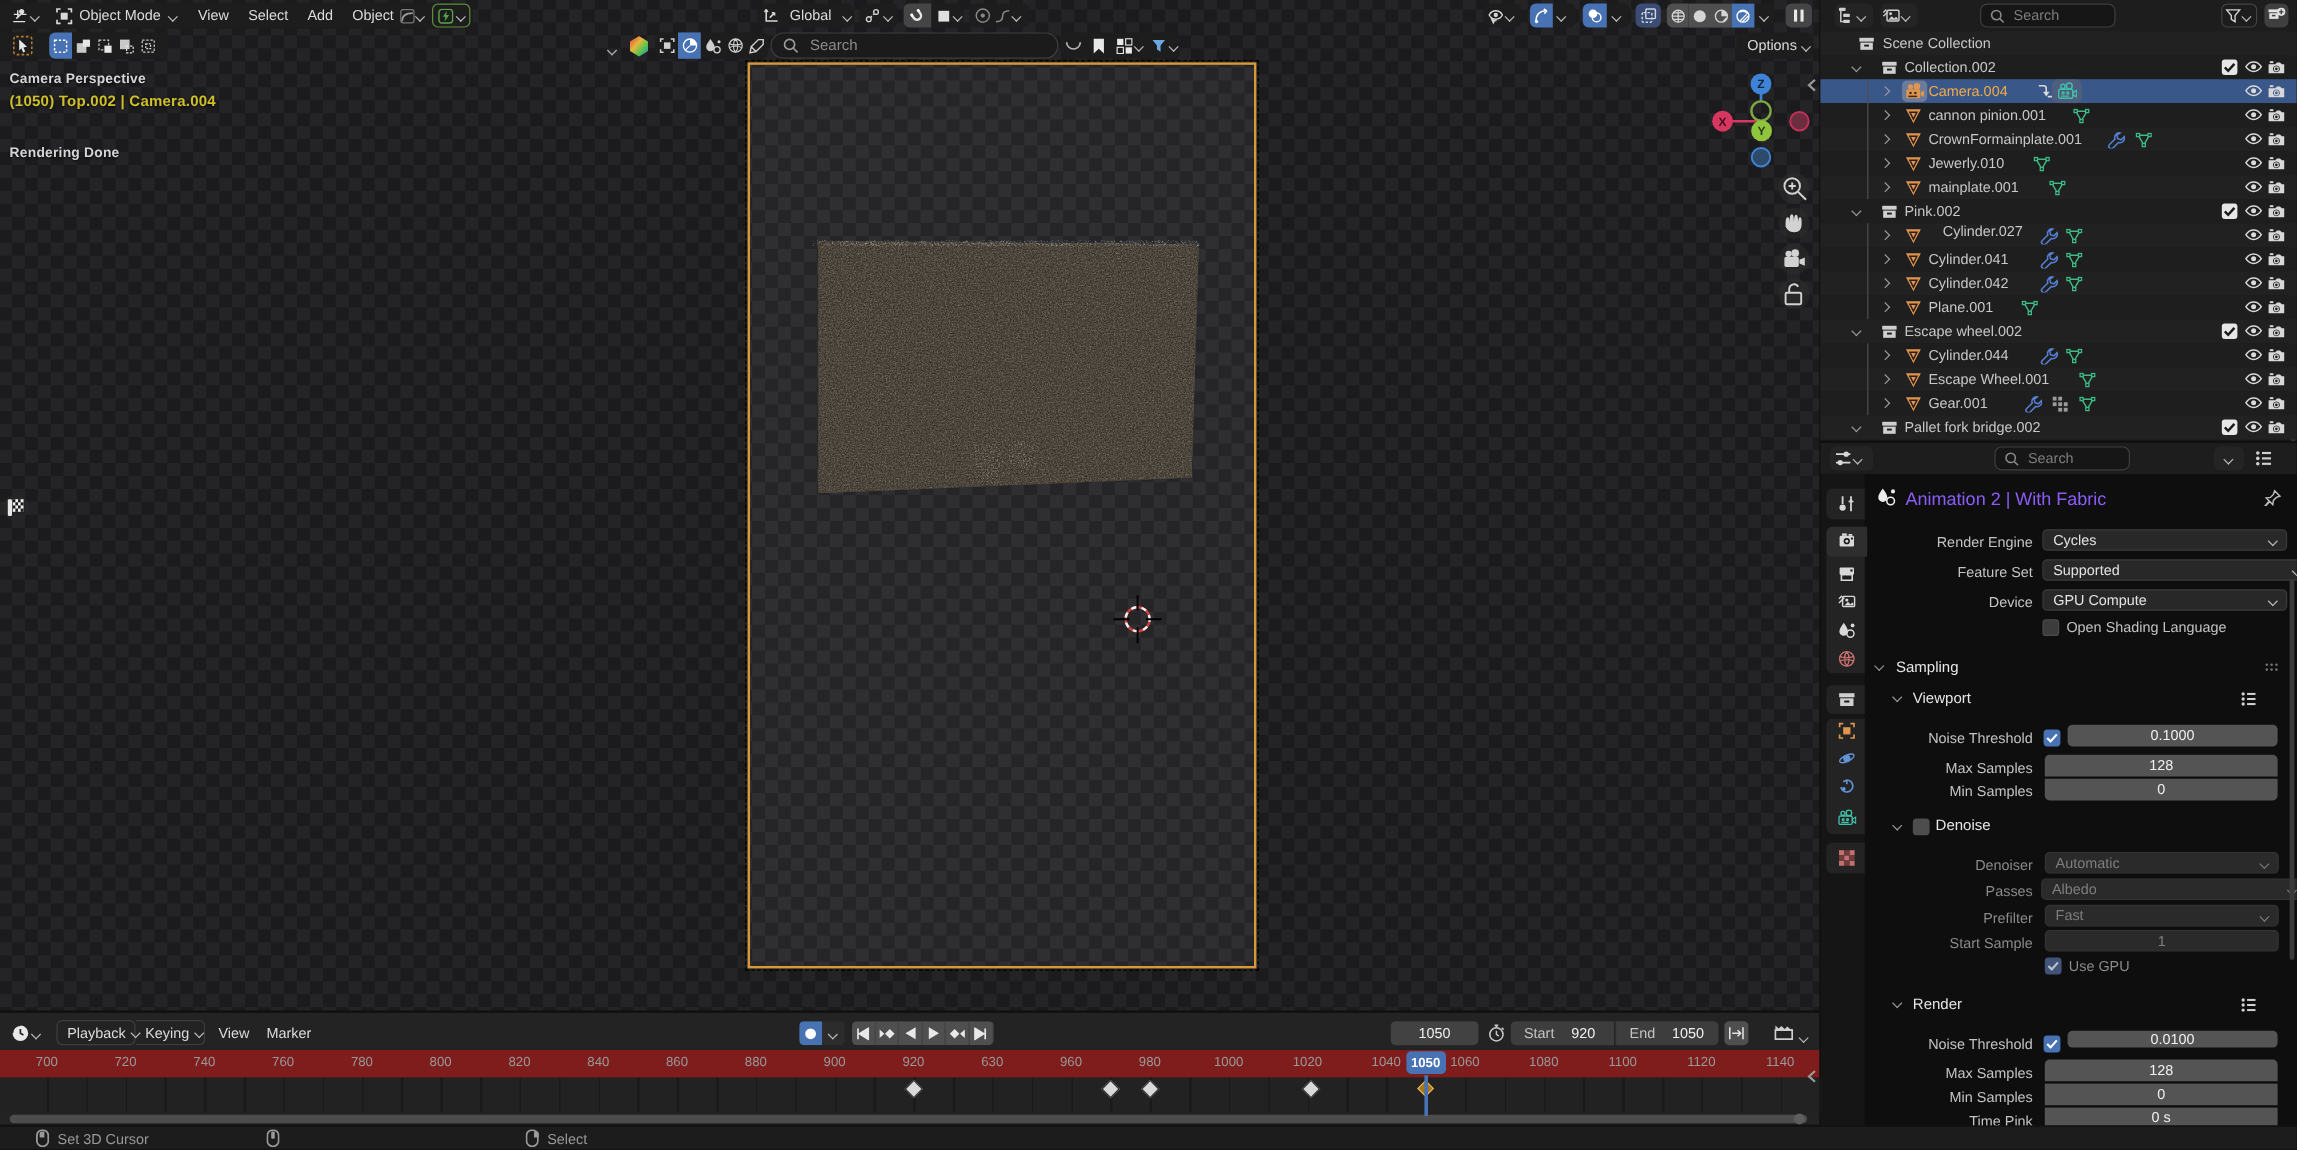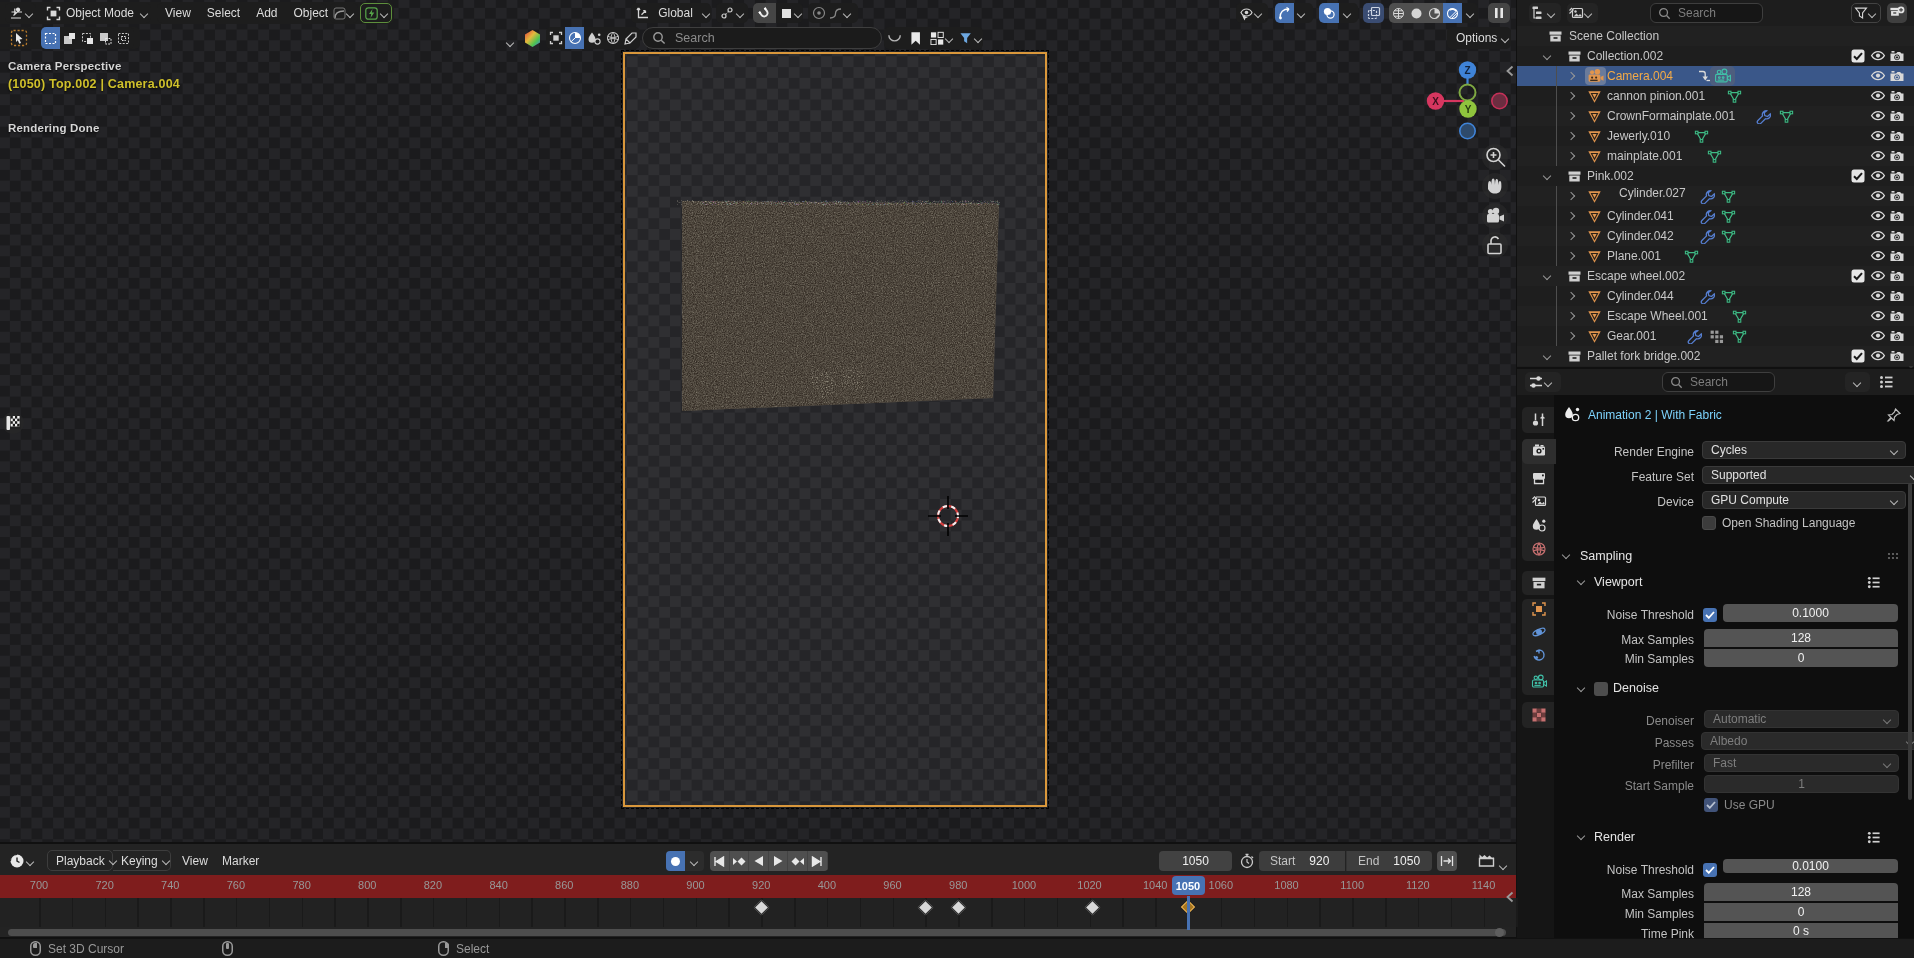--- a/index.html
+++ b/index.html
@@ -1090,21 +1090,21 @@
         </svg>
       <div class="abs" style="left:5px;top:307px;width:32px;height:26px;background:#232323;border-radius:5px 0 0 5px;"></div>
       <svg class="abs" style="left:14px;top:312px;" width="16" height="16">
           <use href="#i-ptex"></use>
         </svg>
     </div>
     <div class="abs" id="pbody" style="left:0;top:0;width:397px;height:569px;">
       <svg class="abs" style="left:46px;top:36px;" width="18" height="18">
           <use href="#i-drop2"></use>
         </svg>
-      <span class="abs" style="left:71px;top:39px;font-size:12px;color:#7dd3fc;white-space:nowrap;">Animation 2 | With Fabric</span>
+      <span class="abs" style="left:71px;top:39px;font-size:15px;color:#8b5cf6;white-space:nowrap;">Animation 2 | With Fabric</span>
       <svg class="abs" style="left:369px;top:38px;" width="16" height="16">
           <use href="#i-pin"></use>
         </svg>
       <span class="plabel" style="right:220px;top:76px;">Render Engine</span>
       <div class="pfield" style="left:185px;top:72px;width:204px;height:18px;">
           <span style="margin-left:8px;">Cycles</span>
           <span class="chev" style="position:absolute;right:6px;"></span>
         </div>
       <span class="plabel" style="right:220px;top:101px;">Feature Set</span>
       <div class="pfield" style="left:185px;top:97px;width:224px;height:18px;">
@@ -1277,21 +1277,21 @@
         <span class="tick-label" style="left:170.3px;">740</span>
         <span class="tick-label" style="left:235.9px;">760</span>
         <span class="tick-label" style="left:301.6px;">780</span>
         <span class="tick-label" style="left:367.2px;">800</span>
         <span class="tick-label" style="left:432.9px;">820</span>
         <span class="tick-label" style="left:498.6px;">840</span>
         <span class="tick-label" style="left:564.2px;">860</span>
         <span class="tick-label" style="left:629.9px;">880</span>
         <span class="tick-label" style="left:695.5px;">900</span>
         <span class="tick-label" style="left:761.2px;">920</span>
-        <span class="tick-label" style="left:826.9px;">400</span>
+        <span class="tick-label" style="left:826.9px;">630</span>
         <span class="tick-label" style="left:892.5px;">960</span>
         <span class="tick-label" style="left:958.2px;">980</span>
         <span class="tick-label" style="left:1023.9px;">1000</span>
         <span class="tick-label" style="left:1089.5px;">1020</span>
         <span class="tick-label" style="left:1155.2px;">1040</span>
         <span class="tick-label" style="left:1220.8px;">1060</span>
         <span class="tick-label" style="left:1286.5px;">1080</span>
         <span class="tick-label" style="left:1352.2px;">1100</span>
         <span class="tick-label" style="left:1417.8px;">1120</span>
         <span class="tick-label" style="left:1483.5px;">1140</span>

